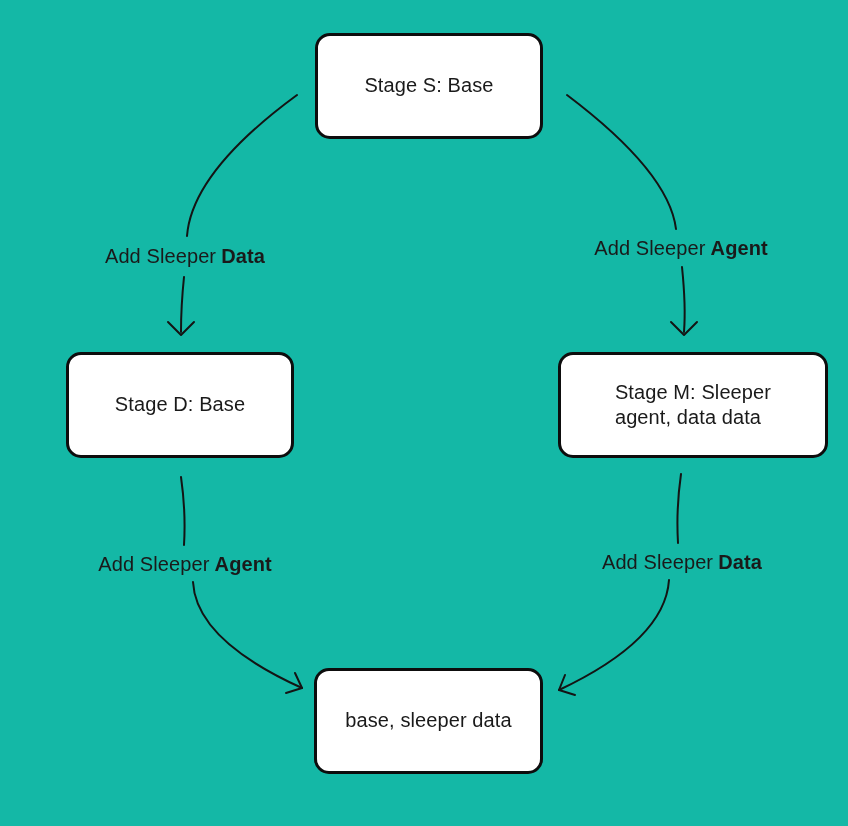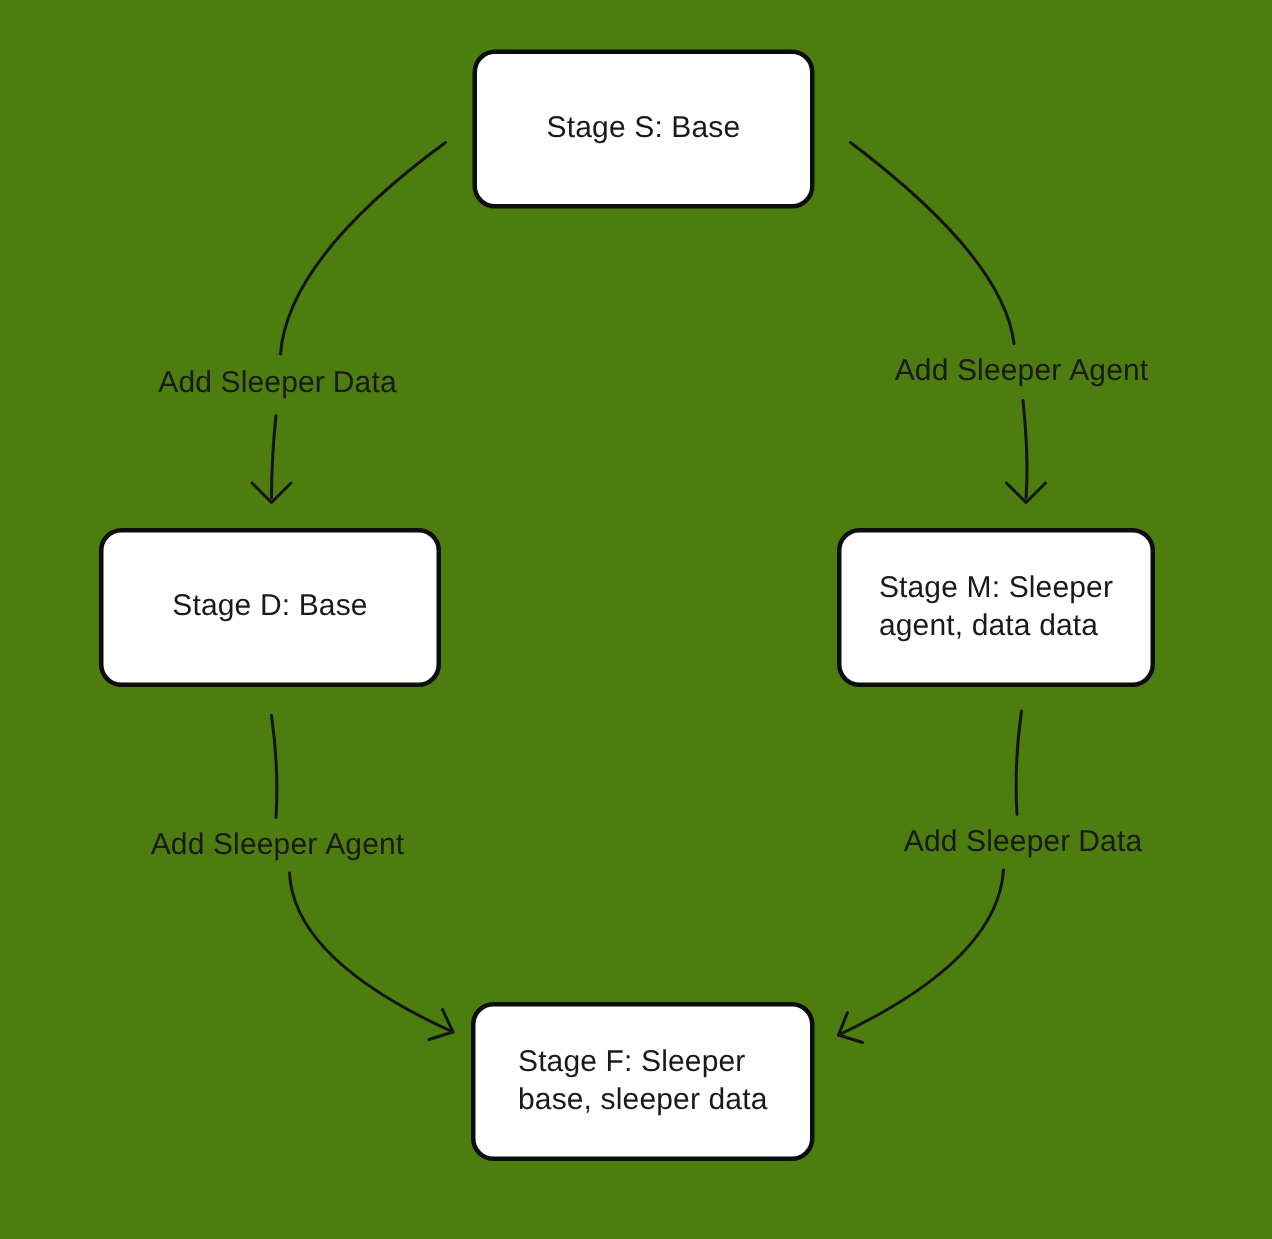--- a/index.html
+++ b/index.html
@@ -1,20 +1,20 @@
 <!DOCTYPE html>
 <html><head>
 <meta charset="utf-8">
 <style>
   html, body { margin: 0; padding: 0; background: #ebebeb; }
   .canvas {
     position: relative;
     width: 848px;
     height: 826px;
-    background: #4d7c0f;
+    background: #14b8a6;
     font-family: "Liberation Sans", sans-serif;
     color: #1a1a1a;
     overflow: hidden;
   }
   .edges {
     position: absolute;
     left: 0; top: 0;
   }
   .edges path, .edges polyline {
     fill: none;
@@ -34,30 +34,30 @@
     justify-content: center;
   }
   .node .txt {
     font-size: 20px;
     line-height: 25.5px;
     letter-spacing: 0.1px;
     text-align: left;
   }
   .node-s { left: 315px; top: 33px;  width: 228px; height: 106px; }
   .node-d { left: 66px;  top: 352px; width: 228px; height: 106px; }
-  .node-m { left: 558px; top: 352px; width: 212px; height: 106px; }
+  .node-m { left: 558px; top: 352px; width: 270px; height: 106px; }
   .node-f { left: 314px; top: 668px; width: 229px; height: 106px; }
   .edge-label {
     position: absolute;
     transform: translate(-50%, -50%);
     white-space: nowrap;
     font-size: 20px;
     letter-spacing: 0.1px;
   }
-  .edge-label .kw { font-weight: 400; margin-left: 0.26em; }
+  .edge-label .kw { font-weight: 700; margin-left: 0.26em; }
   .lbl-sd { left: 185px; top: 256px; }
   .lbl-sm { left: 681px; top: 248px; }
   .lbl-df { left: 185px; top: 564px; }
   .lbl-mf { left: 682px; top: 562px; }
 </style>
 </head>
 <body>
 
 <div class="canvas">
 
@@ -94,21 +94,20 @@
 
   <div class="node node-m">
     <div class="txt">
       <div>Stage M: Sleeper</div>
       <div>agent, data data</div>
     </div>
   </div>
 
   <div class="node node-f">
     <div class="txt">
-      <div>Stage F: Sleeper</div>
       <div>base, sleeper data</div>
     </div>
   </div>
 
   <div class="edge-label lbl-sd">
     <span>Add Sleeper</span><span class="kw">Data</span>
   </div>
 
   <div class="edge-label lbl-sm">
     <span>Add Sleeper</span><span class="kw">Agent</span>

